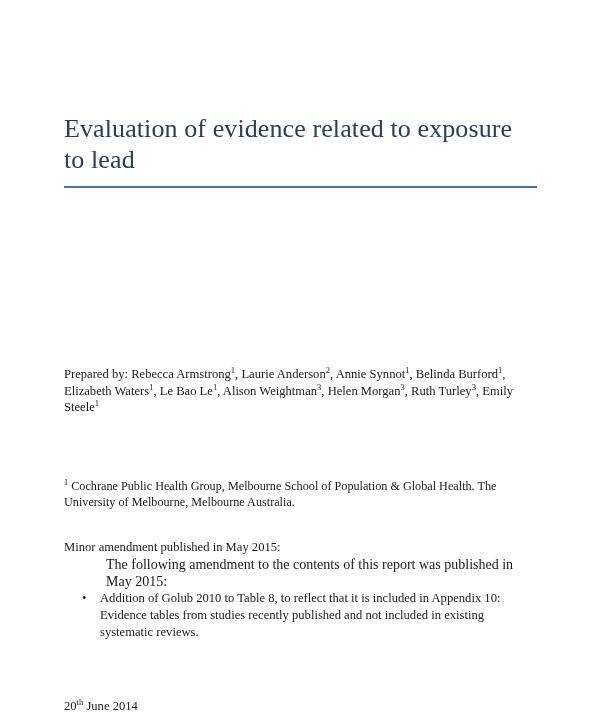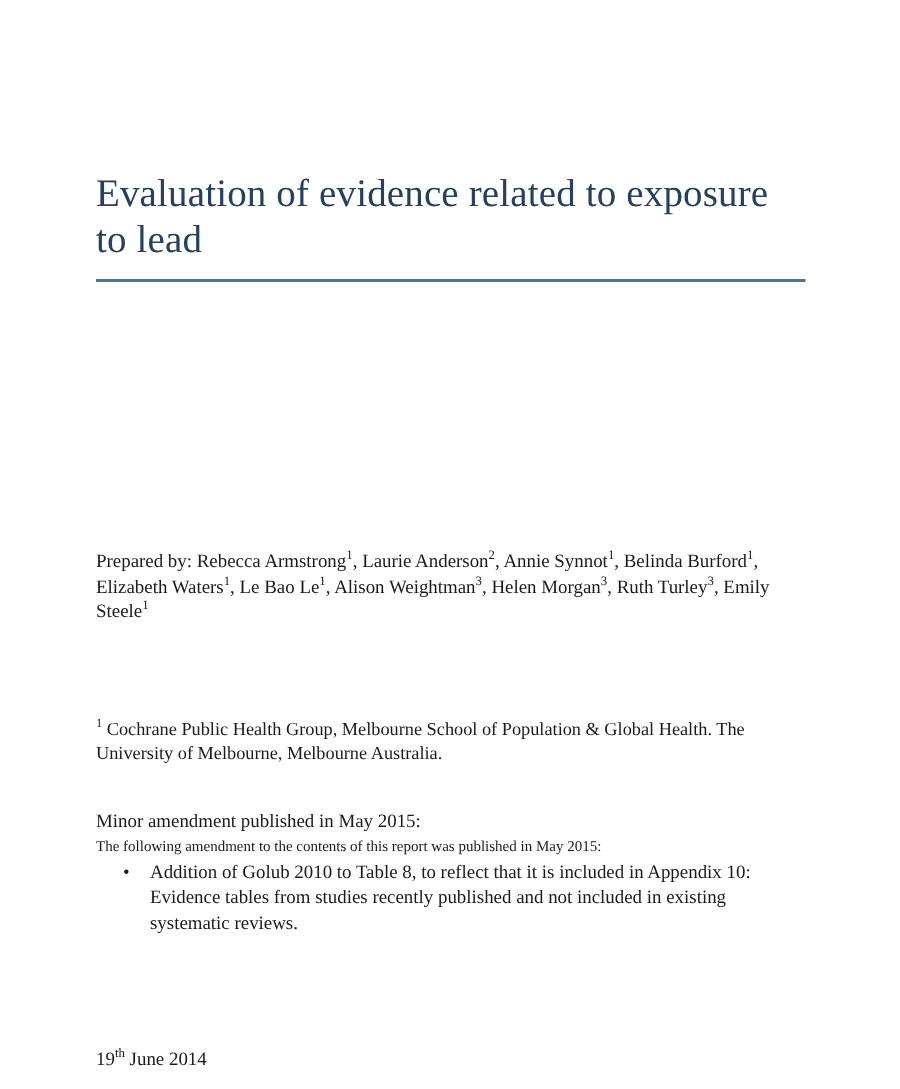--- a/index.html
+++ b/index.html
@@ -84,22 +84,23 @@
     left: 64px;
     top: 539px;
     width: 470px;
   }
   .amendment-heading {
     font-weight: normal;
     font-size: 12.6px;
     line-height: 17px;
   }
   .amendment-intro {
-    font-size: 10px;
+    font-size: 14px;
     line-height: 17px;
+    margin-left: 42px;
   }
   .amendment-list {
     margin: 0;
     padding: 0;
     list-style: none;
   }
   .amendment-item {
     position: relative;
     padding-left: 36px;
     font-size: 12.6px;
@@ -147,16 +148,16 @@
     <div class="amendment-heading">Minor amendment published in May 2015:</div>
     <div class="amendment-intro">The following amendment to the contents of this report was published in May 2015:</div>
     <ul class="amendment-list">
       <li class="amendment-item">
         <span class="bullet-marker">•</span>
         <span>Addition of Golub 2010 to Table 8, to reflect that it is included in Appendix 10: Evidence tables from studies recently published and not included in existing systematic reviews.</span>
       </li>
     </ul>
   </div>
 
-  <div class="date-block"><span>19</span><sup>th</sup><span> June 2014</span>
+  <div class="date-block"><span>20</span><sup>th</sup><span> June 2014</span>
   </div>
 
 </div>
 
 </body></html>

